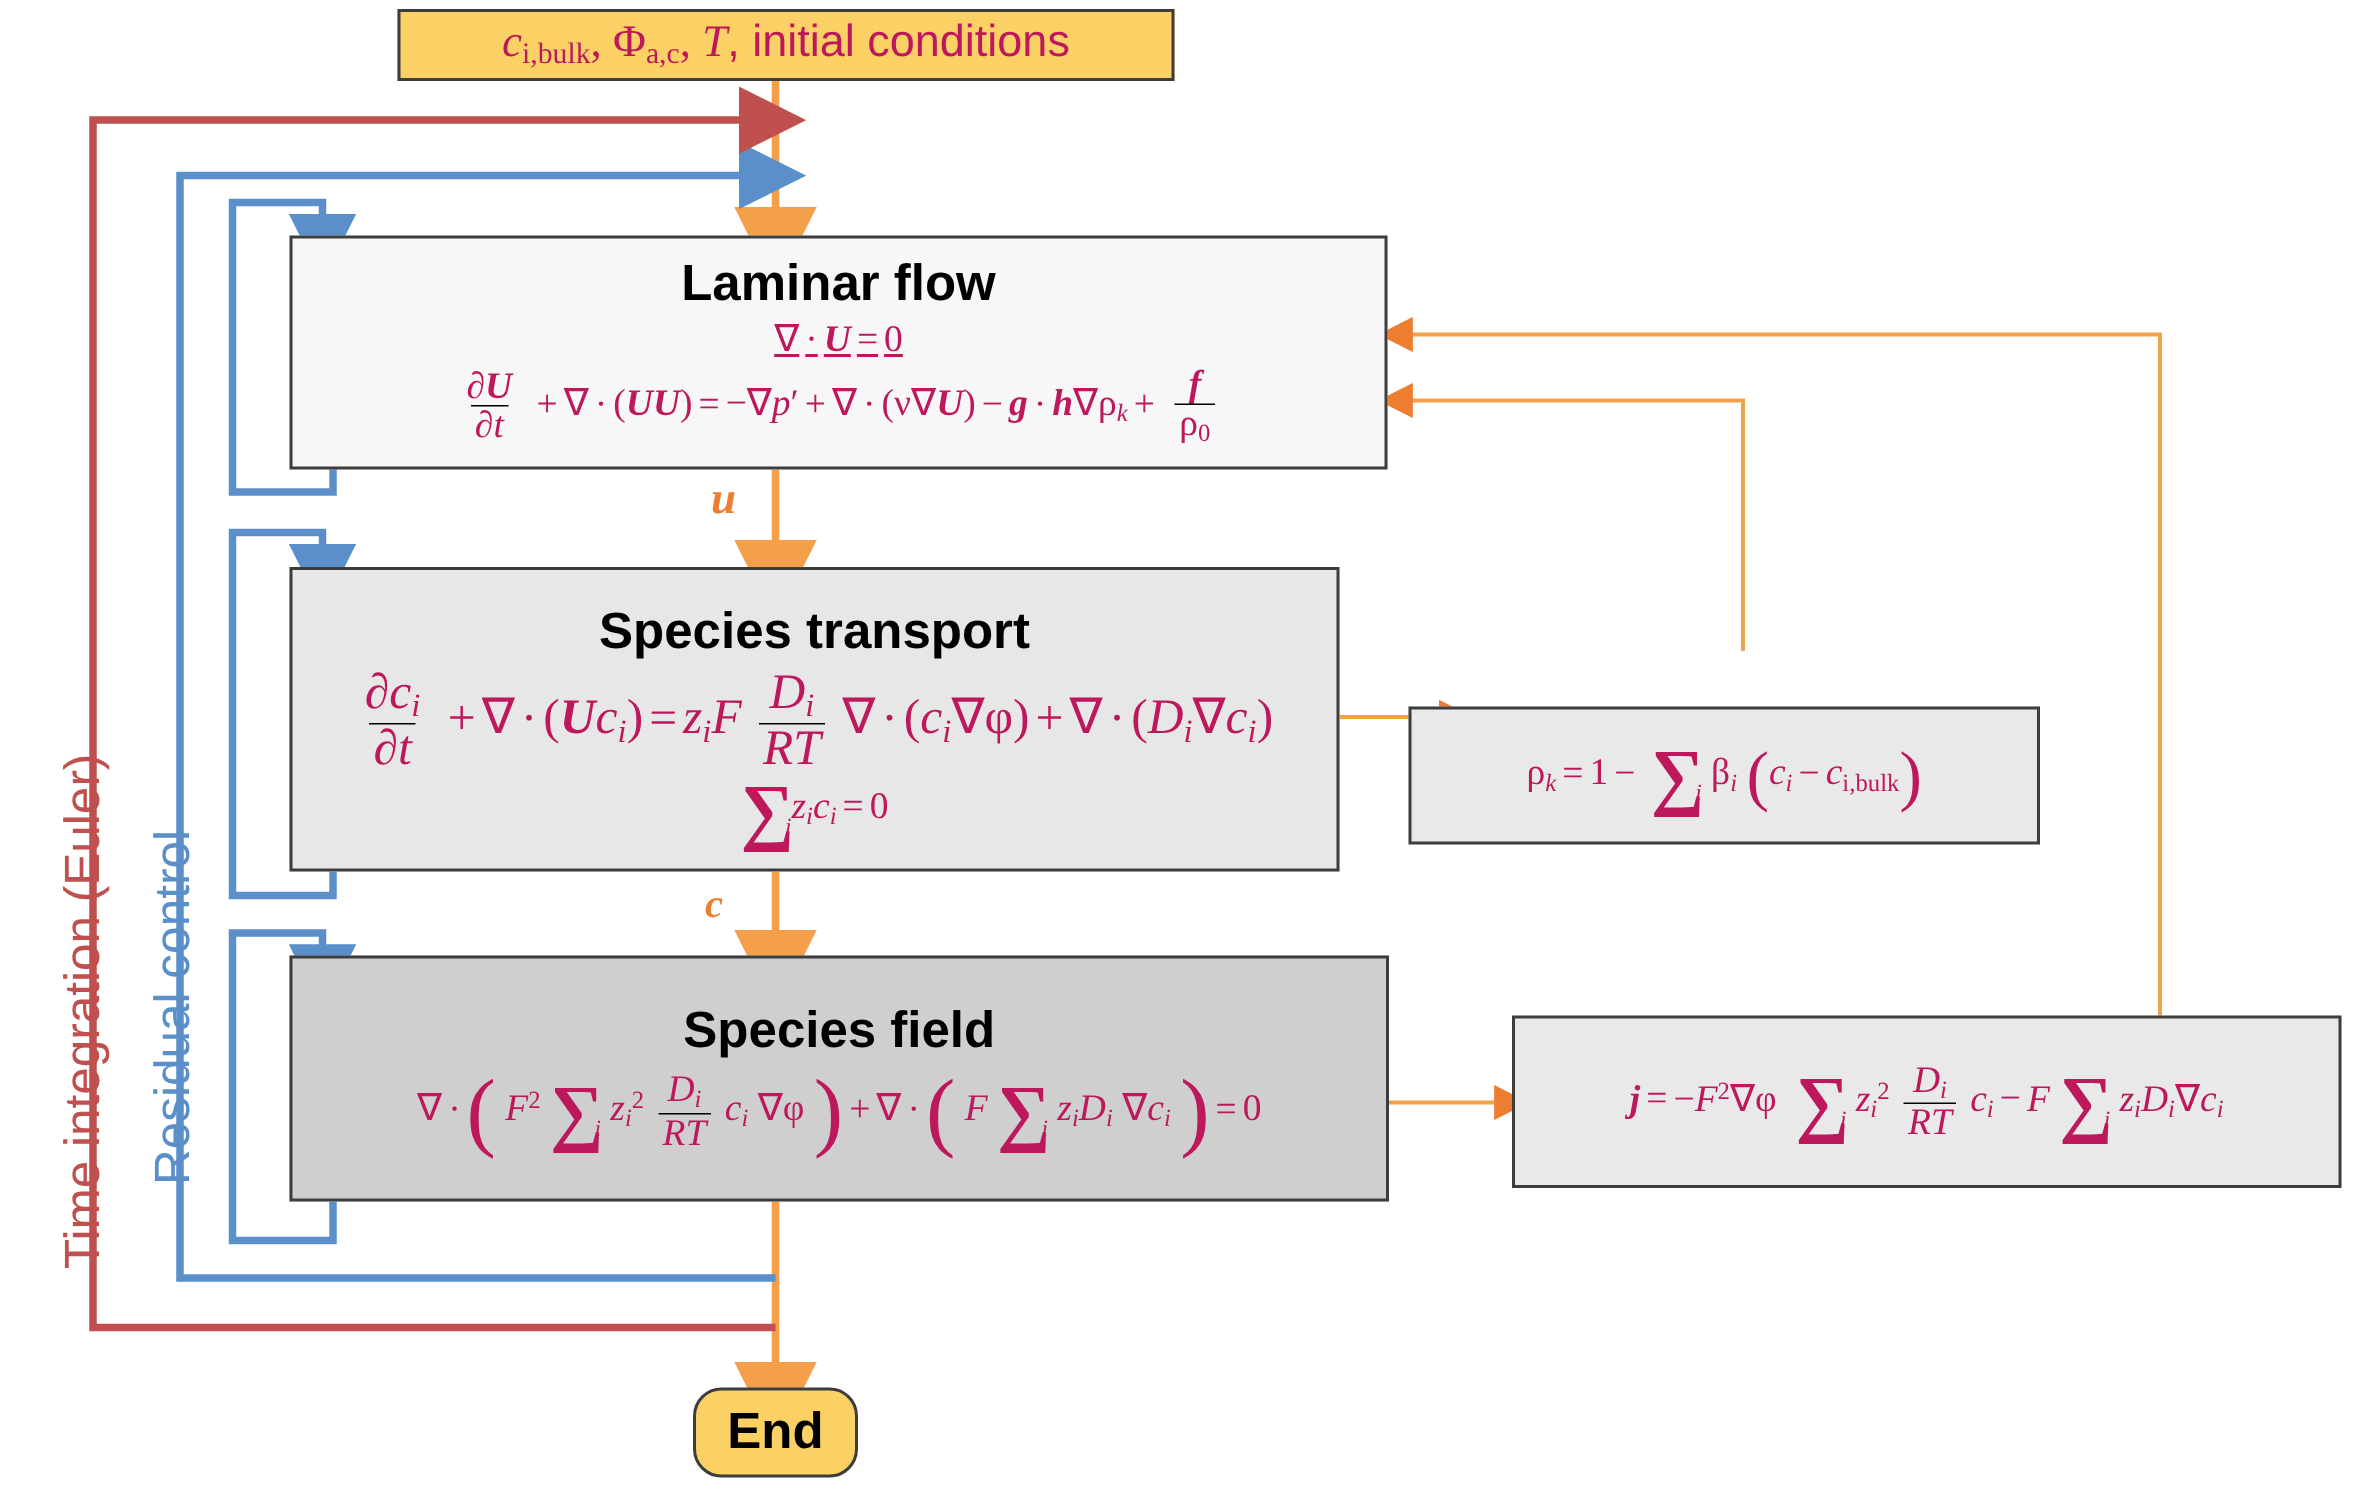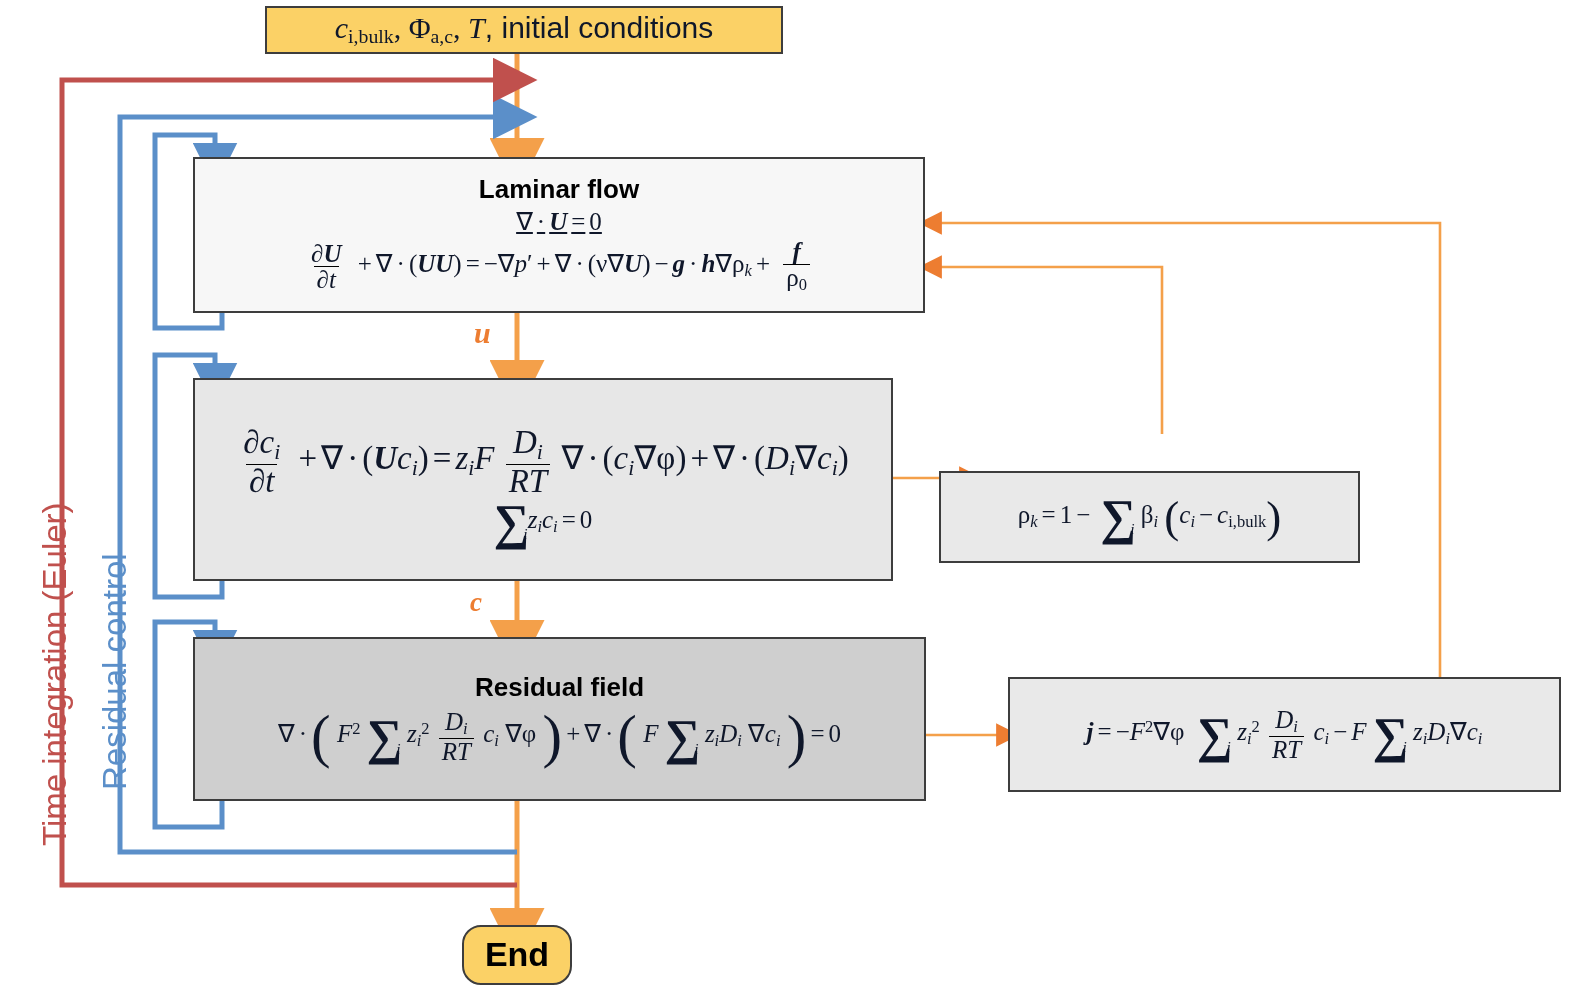--- a/index.html
+++ b/index.html
@@ -3,22 +3,22 @@
 <meta charset="utf-8">
 <style>
   html,body{margin:0;padding:0;background:#ffffff;}
   body{width:1570px;height:998px;position:relative;overflow:hidden;
        font-family:"Liberation Sans",sans-serif;}
   #stage{position:absolute;left:0;top:0;width:1570px;height:998px;}
   svg.wires{position:absolute;left:0;top:0;width:1570px;height:998px;}
 
   .box{position:absolute;box-sizing:border-box;border:2px solid #3d3d3d;
        display:flex;flex-direction:column;align-items:center;justify-content:center;}
-  .box-title{font-weight:bold;font-size:26px;color:#000;line-height:1.05;margin-bottom:2px;}
-  .eq{font-family:"Liberation Serif",serif;color:#0f172a;white-space:nowrap;}
+  .box-title{font-weight:bold;font-size:34px;color:#000;line-height:1.05;margin-bottom:2px;}
+  .eq{font-family:"Liberation Serif",serif;color:#be185d;white-space:nowrap;}
 
   
   .mi{font-style:italic;font-family:"Liberation Serif",serif;}
   .mb{font-style:italic;font-weight:bold;font-family:"Liberation Serif",serif;}
   .mu{font-style:normal;font-family:"Liberation Serif",serif;}
   .frac{display:inline-flex;flex-direction:column;align-items:center;
         vertical-align:middle;margin:0 3px;line-height:1.0;}
   .frac .num{padding:0 3px;}
   .frac .den{padding:0 3px;border-top:1.6px solid #000;}
   sub{font-size:.66em;vertical-align:-.26em;font-style:italic;}
@@ -111,20 +111,21 @@
         </span>
       <span class="op">+</span>∇<span class="op">·</span>(<span class="mb">UU</span>)<span class="op">=</span>−∇<span class="mi">p</span>′<span class="op">+</span>∇<span class="op">·</span>(<span class="mu">ν</span>∇<span class="mb">U</span>)<span class="op">−</span><span class="mb">g</span><span class="op">·</span><span class="mb">h</span>∇<span class="mu">ρ</span><sub>k</sub><span class="op">+</span>
       <span class="frac">
           <span class="num"><span class="mb">f</span></span>
           <span class="den"><span class="mu">ρ</span><sub class="up">0</sub></span>
         </span>
     </div>
   </div>
 
   <div class="box" style="left:193px;top:378px;width:700px;height:203px;background:#E7E7E7;">
+    <div class="box-title">Species transport</div>
     <div class="eq" style="font-size:33px;margin-top:4px;">
       <span class="frac">
           <span class="num"><span class="mu">∂</span><span class="mi">c</span><sub>i</sub></span>
           <span class="den"><span class="mu">∂</span><span class="mi">t</span></span>
         </span>
       <span class="op">+</span>∇<span class="op">·</span>(<span class="mb">U</span><span class="mi">c</span><sub>i</sub>)<span class="op">=</span><span class="mi">z</span><sub>i</sub><span class="mi">F</span>
       <span class="frac">
           <span class="num"><span class="mi">D</span><sub>i</sub></span>
           <span class="den"><span class="mi">RT</span></span>
         </span>
@@ -132,21 +133,21 @@
     </div>
     <div class="eq" style="font-size:25px;margin-top:8px;">
       <span class="sumi">
           <span class="sg">∑</span>
           <span class="lo">i</span>
         </span><span class="mi">z</span><sub>i</sub><span class="mi">c</span><sub>i</sub><span class="op">=</span><span class="mu">0</span>
     </div>
   </div>
 
   <div class="box" style="left:193px;top:637px;width:733px;height:164px;background:#CFCFCF;">
-    <div class="box-title">Residual field</div>
+    <div class="box-title">Species field</div>
     <div class="eq" style="font-size:25px;margin-top:6px;">
       ∇<span class="op">·</span><span class="paren">(</span>
       <span class="mi">F</span><sup>2</sup>
       <span class="sumi">
           <span class="sg">∑</span>
           <span class="lo">i</span>
         </span>
       <span class="mi">z</span><sub>i</sub><sup>2</sup>
       <span class="frac">
           <span class="num"><span class="mi">D</span><sub>i</sub></span>

